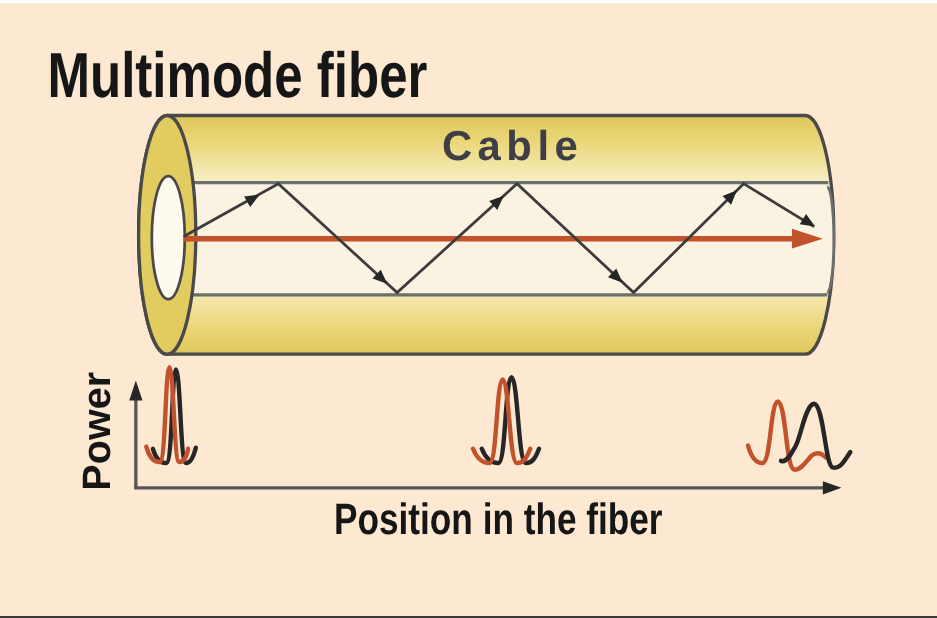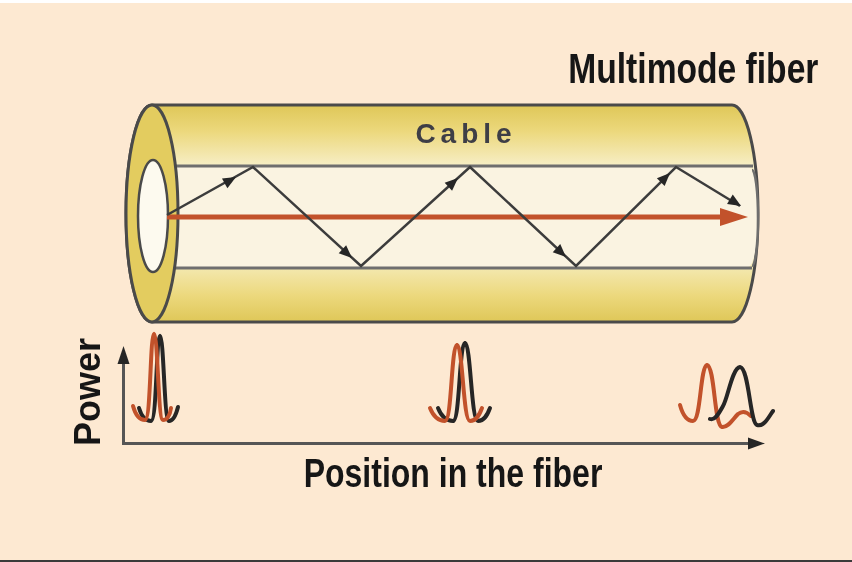--- a/index.html
+++ b/index.html
@@ -8,27 +8,27 @@
     width:852px;height:562px;
     background:var(--bg,#fde9d2);
     overflow:hidden;
     font-family:"Liberation Sans", sans-serif;
   }
   .edge-top{position:absolute;top:0;left:0;width:100%;height:3px;background:#ffffff;}
   .edge-bottom{position:absolute;bottom:0;left:0;width:100%;height:2px;background:#3a3a3a;}
   svg.diagram{position:absolute;left:0;top:0;}
   .label{position:absolute;white-space:nowrap;font-weight:bold;color:var(--text,#161616);}
   .title{
-    top:47px;left:0;right:2px;text-align:right;
-    font-size:42px;line-height:44px;
+    top:47px;left:0;right:16px;text-align:left;
+    font-size:58px;line-height:44px;
   }
   .title .squeeze{display:inline-block;transform:scaleX(0.8);}
   .cable{
     left:466px;top:134px;
-    font-size:28px;letter-spacing:5px;
+    font-size:38px;letter-spacing:5px;
     color:var(--cable-text,#3e3e46);
     transform:translate(-50%,-50%);
   }
   .power{
     left:88px;top:392px;
     font-size:36px;
     transform:translate(-50%,-50%) rotate(-90deg);
   }
   .position{
     left:453px;top:473px;

